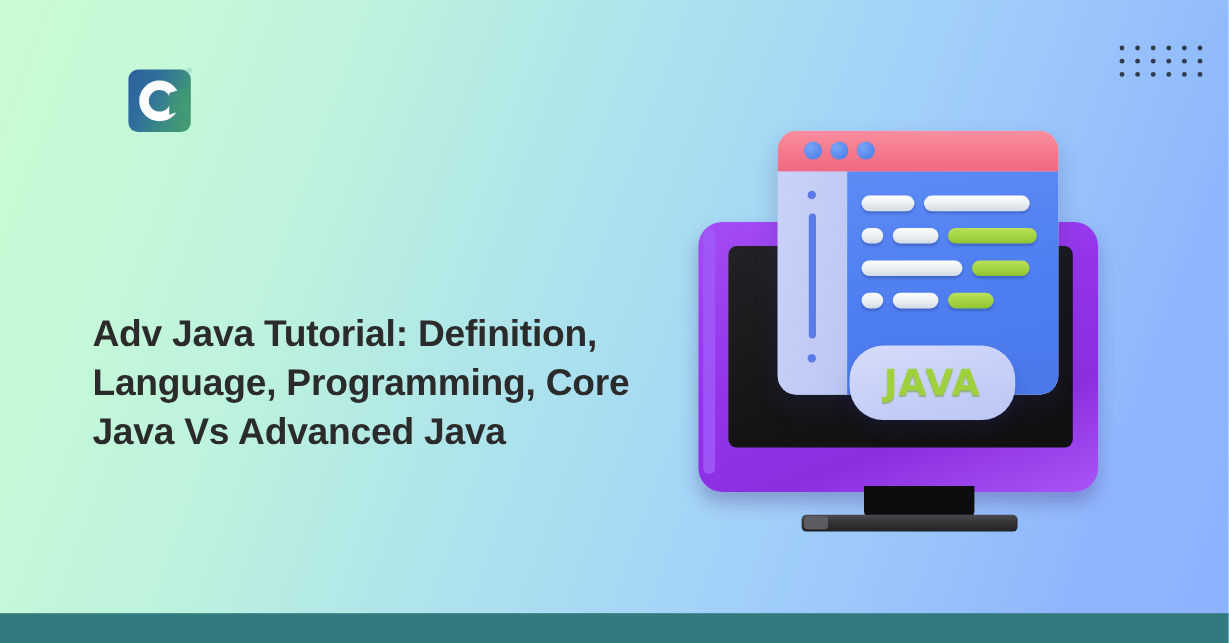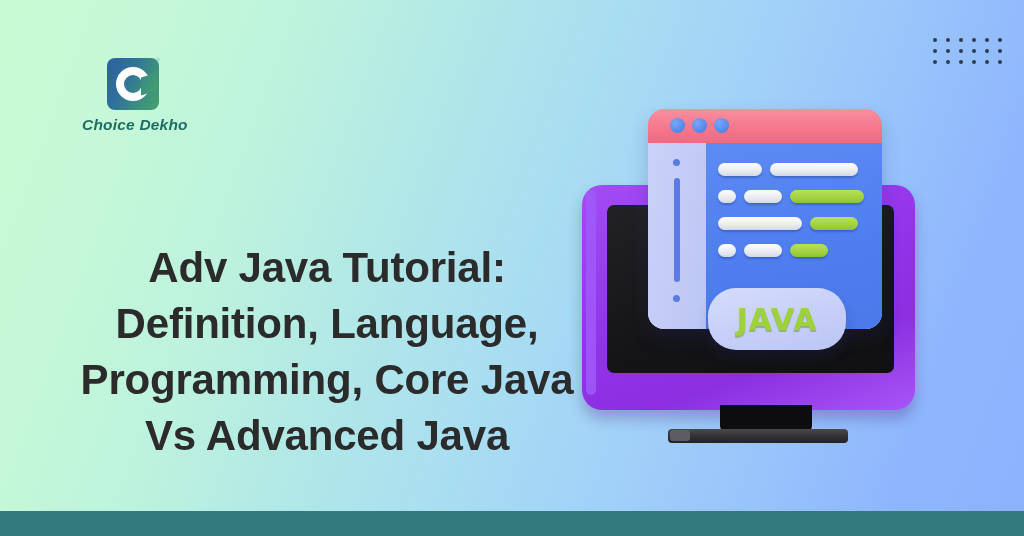--- a/index.html
+++ b/index.html
@@ -112,28 +112,27 @@
     left: 77px;
     top: 186px;
     font-size: 13.5px;
     font-weight: bold;
     letter-spacing: 0.6px;
     color: #3f8a83;
   }
   #headline {
     position: absolute;
     left: 77px;
-    top: 212px;
+    top: 236px;
     width: 500px;
-    font-size: 42px;
+    font-size: 31px;
     font-weight: bold;
     line-height: 1.33;
     letter-spacing: -0.2px;
     color: #2b2b2b;
-    text-align: center;
   }
 
   
   #illustration {
     position: absolute;
     left: 560px;
     top: 100px;
     width: 390px;
     height: 365px;
   }
@@ -327,21 +326,20 @@
     <div class="dot"></div>
     <div class="dot"></div>
   </div>
 
   <div id="logo">
     <div id="logo-mark">
       <div class="c-ring"></div>
       <div class="c-notch"></div>
       <div class="tm">®</div>
     </div>
-    <div id="logo-text">Choice Dekho</div>
   </div>
 
   <h1 id="headline">Adv Java Tutorial: Definition, Language, Programming, Core Java Vs Advanced Java</h1>
 
   <div id="illustration">
 
     <div id="monitor-frame">
       <div id="monitor-screen"></div>
     </div>
     <div id="monitor-neck"></div>

